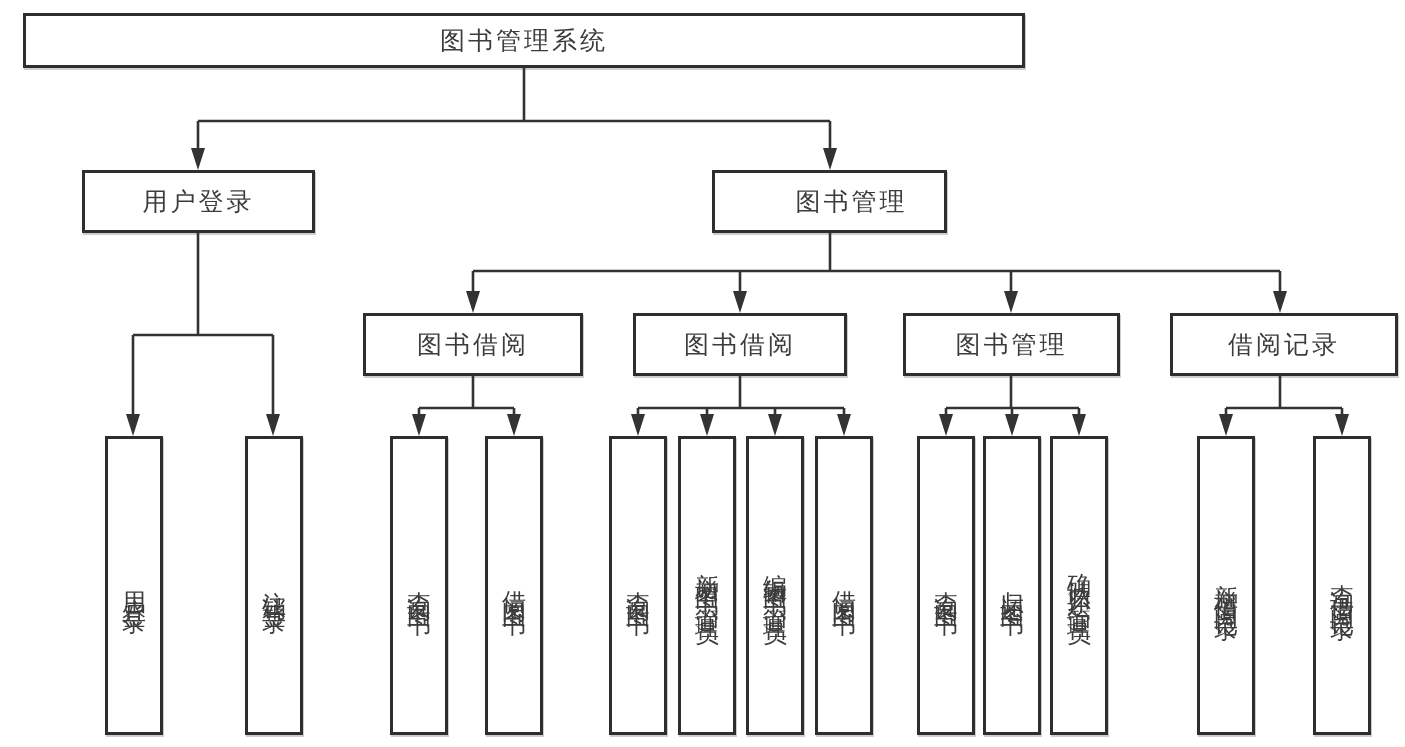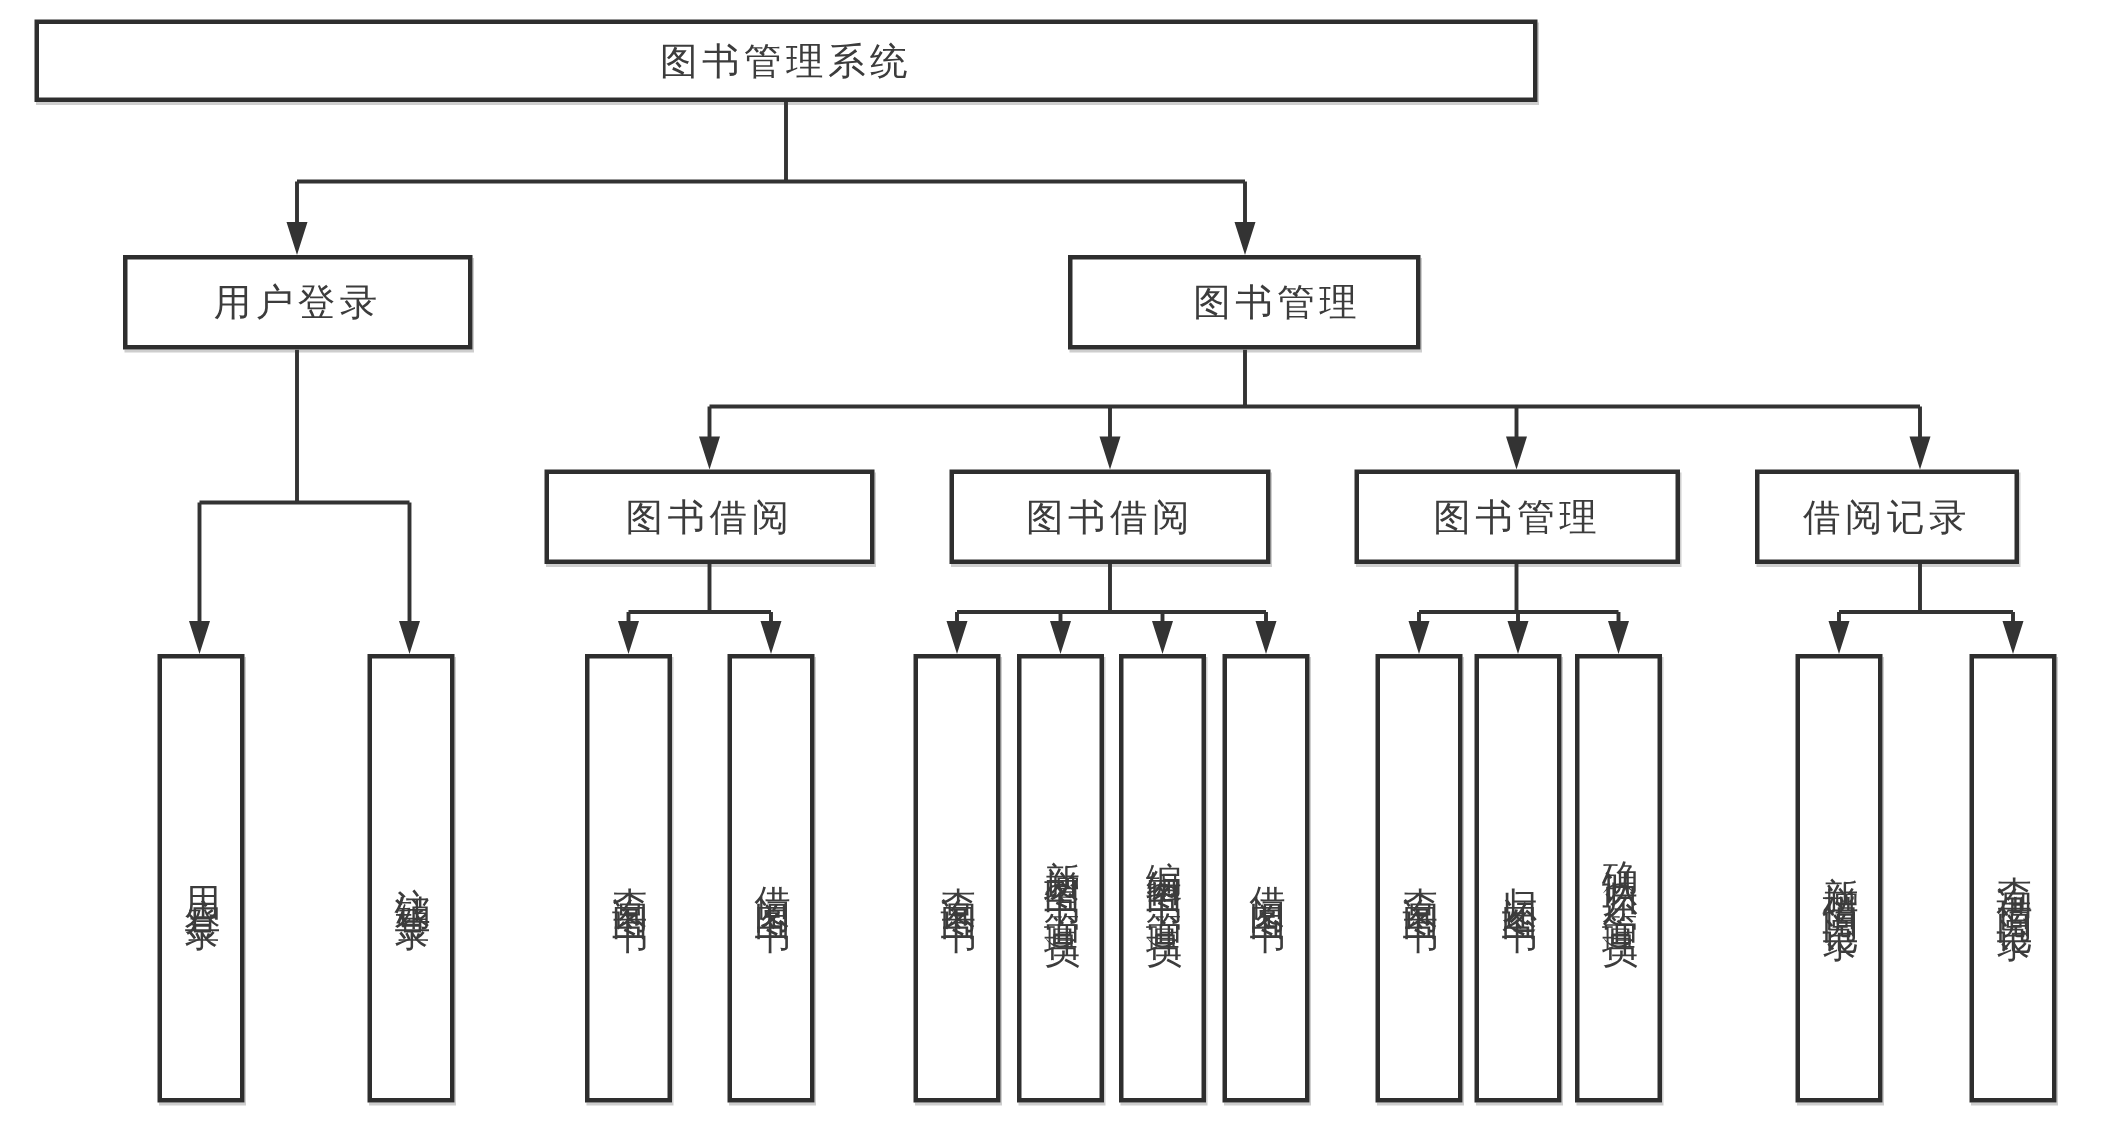--- a/index.html
+++ b/index.html
@@ -45,21 +45,21 @@
     letter-spacing: 3px;
     white-space: nowrap;
     z-index: 2;
   }
   .n-root   { left: 23px;   top: 13px;  width: 1002px; height: 55px; }
   .n-login  { left: 82px;   top: 170px; width: 233px;  height: 63px; }
   .n-mgmt   { left: 712px;  top: 170px; width: 235px;  height: 63px; padding-left: 44px; }
   .n-rec    { left: 363px;  top: 313px; width: 220px;  height: 63px; }
   .n-borrow { left: 633px;  top: 313px; width: 214px;  height: 63px; }
   .n-cur    { left: 903px;  top: 313px; width: 217px;  height: 63px; }
-  .n-record { left: 1170px; top: 313px; width: 176px;  height: 63px; }
+  .n-record { left: 1170px; top: 313px; width: 228px;  height: 63px; }
   .leaf {
     top: 436px;
     width: 58px;
     height: 299px;
     writing-mode: vertical-rl;
     text-orientation: mixed;
     font-size: 24px;
     letter-spacing: 7px;
     line-height: 1;
   }

